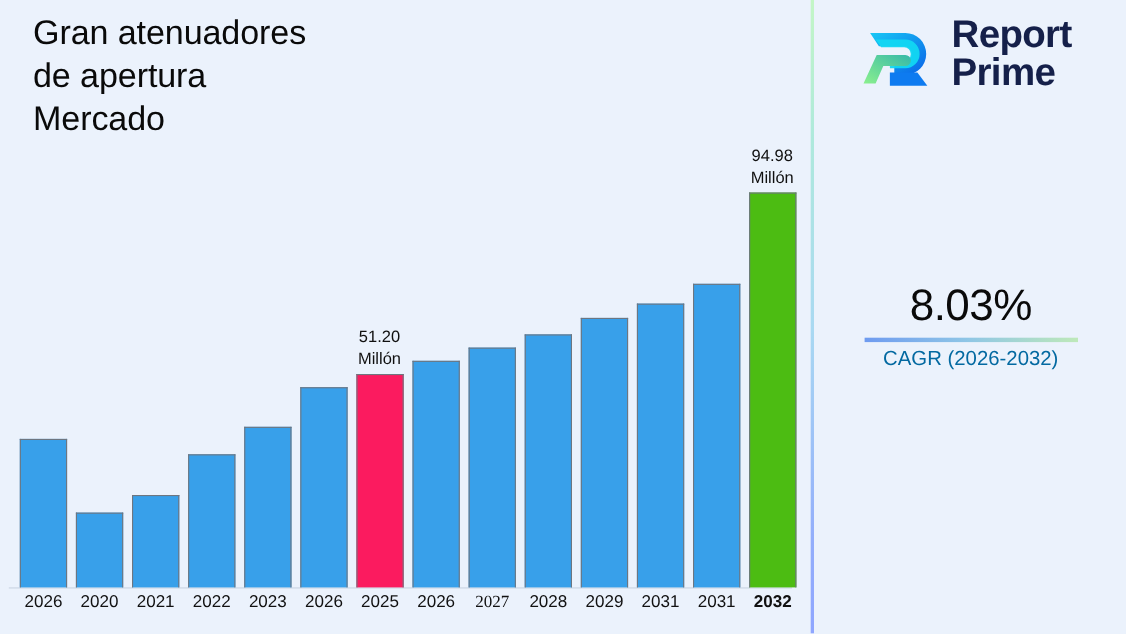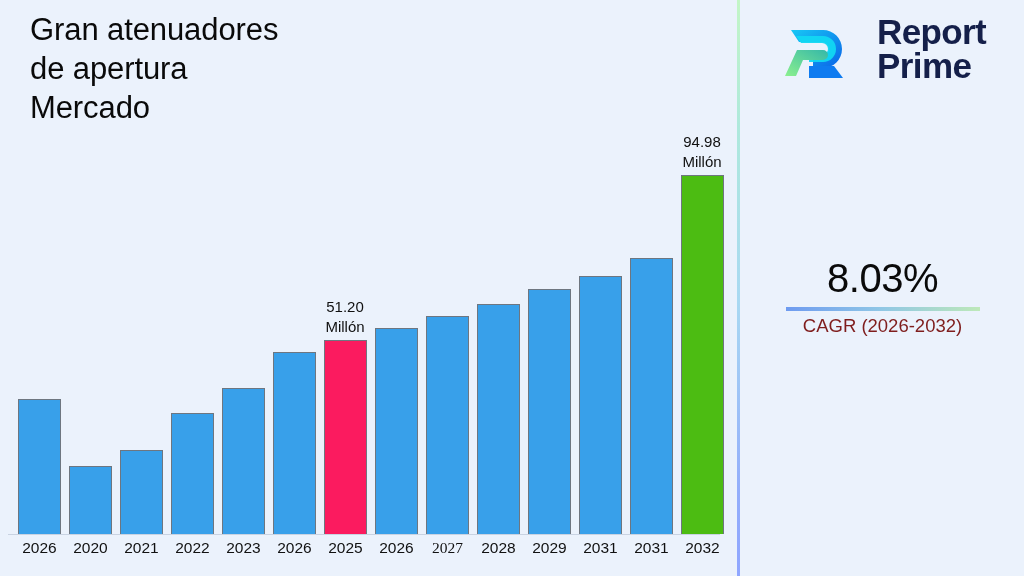--- a/index.html
+++ b/index.html
@@ -56,39 +56,39 @@
   #divider {
     position:absolute; left:737px; top:0; width:3px; height:576px;
     background:linear-gradient(180deg,#C3F6C6 0%, #AEE9DC 22%, #A9D9F2 52%, #93AEFB 85%, #8FA6FF 100%);
   }
 
   
   #right-panel { position:absolute; left:741px; top:0; width:283px; height:576px; }
 
   #logo-row {
     position:absolute; left:38px; top:14px;
-    display:flex; align-items:center; gap:24px;
+    display:flex; align-items:center; gap:12px;
   }
   #logo-mark { width:74px; height:70px; flex:0 0 auto; }
   #logo-text {
     font-size:35px; line-height:0.98; font-weight:700;
     color:#15204A; letter-spacing:-0.6px; white-space:pre-line;
   }
 
   #cagr-block {
     position:absolute; left:0; top:256px; width:283px; text-align:center;
   }
   #cagr-value {
     font-size:40px; font-weight:400; color:#0A0A0A; letter-spacing:-0.5px;
   }
   #cagr-rule {
     margin:6px auto 4px auto; width:194px; height:4px;
     background:linear-gradient(90deg,#6E9BF0 0%, #8FC6E6 48%, #BEE9B9 100%);
   }
-  #cagr-label { font-size:18.5px; color:#7f1d1d; font-weight:400; }
+  #cagr-label { font-size:18.5px; color:#0369a1; font-weight:400; }
 </style>
 </head>
 <body>
 
 <div id="root">
 
   <div id="chart-panel">
 
     <div id="chart-title">Gran atenuadores
 de apertura
@@ -153,21 +153,21 @@
         <div class="x-tick" style="left: 167px;">2022</div>
         <div class="x-tick" style="left: 218px;">2023</div>
         <div class="x-tick" style="left: 269px;">2026</div>
         <div class="x-tick" style="left: 320px;">2025</div>
         <div class="x-tick" style="left: 371px;">2026</div>
         <div class="x-tick" style="left: 422px; font-family: Liberation Serif, serif;">2027</div>
         <div class="x-tick" style="left: 473px;">2028</div>
         <div class="x-tick" style="left: 524px;">2029</div>
         <div class="x-tick" style="left: 575px;">2031</div>
         <div class="x-tick" style="left: 626px;">2031</div>
-        <div class="x-tick" style="left: 677px;">2032</div>
+        <div class="x-tick" style="left: 677px; font-weight: bold;">2032</div>
       </div>
   </div>
 
   <div id="divider"></div>
 
   <div id="right-panel">
 
     <div id="logo-row">
       <span id="logo-mark">
         <svg viewBox="0 0 74 70" width="74" height="70" aria-hidden="true">

